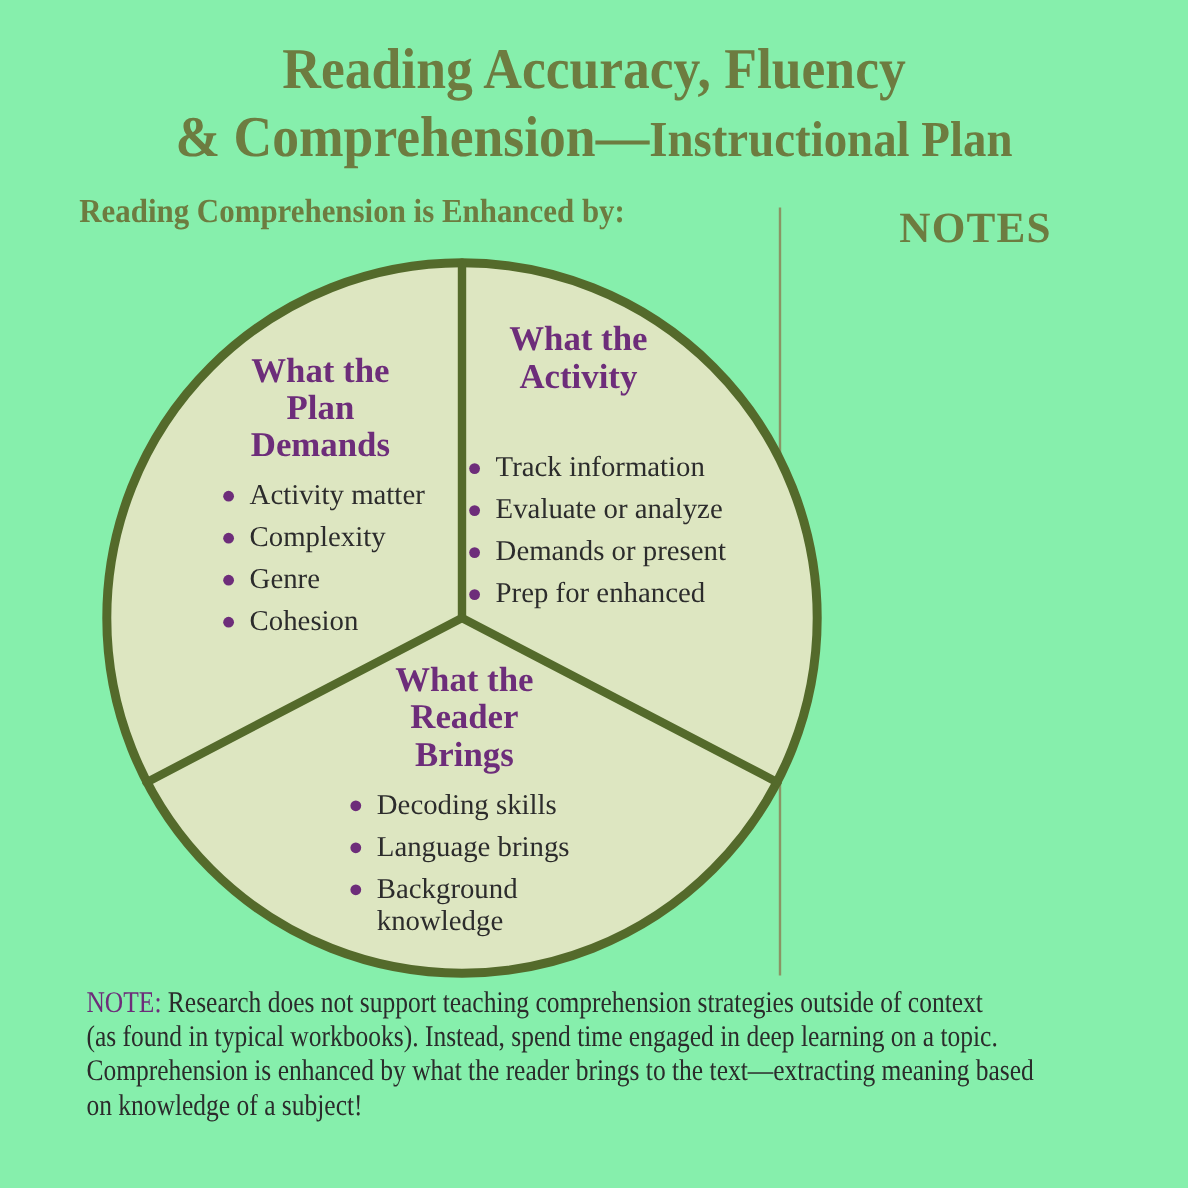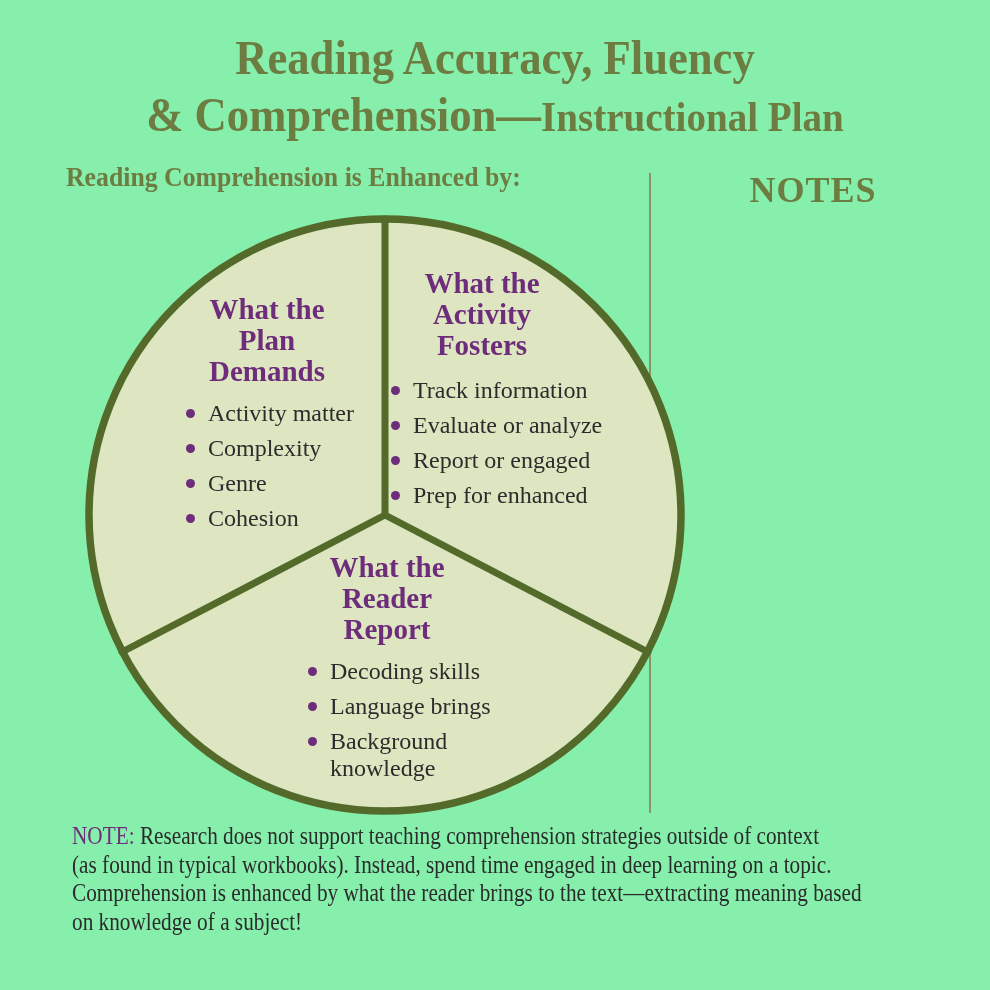--- a/index.html
+++ b/index.html
@@ -37,21 +37,21 @@
   .h-activity{left:367px;top:268px;}
   .h-reader{left:272px;top:552px;}
 
   
   .sec-list{position:absolute;list-style:none;margin:0;padding:0;}
   .sec-list li{display:flex;margin:0 0 8px 0;}
   .dot{flex:0 0 auto;width:9px;height:9px;border-radius:50%;background:#6d2d7a;margin:9px 13px 0 0;}
   .item-text{font-size:24px;line-height:27px;color:#2c2c2c;}
   .l-text{left:186px;top:400px;}
   .l-activity{left:391px;top:377px;}
-  .l-reader{left:308px;top:658px;}
+  .l-reader{left:292px;top:658px;}
   .l-reader .item-text{max-width:170px;}
 
   
   .footnote{
     position:absolute;left:72px;top:822px;width:1060px;
     font-size:25px;line-height:28.5px;color:#2b2b2b;
     transform:scaleX(.85);transform-origin:0 0;
   }
   .footnote .fline{white-space:nowrap;}
   .footnote .flabel{color:#6d2d7a;}
@@ -100,45 +100,44 @@
       </li>
     <li>
         <span class="dot"></span>
         <span class="item-text">Cohesion</span>
       </li>
   </ul>
 
   <div class="sec-heading h-activity">
     <div>What the</div>
     <div>Activity</div>
-    <div>Fosters</div>
   </div>
   <ul class="sec-list l-activity">
     <li>
         <span class="dot"></span>
         <span class="item-text">Track information</span>
       </li>
     <li>
         <span class="dot"></span>
         <span class="item-text">Evaluate or analyze</span>
       </li>
     <li>
         <span class="dot"></span>
-        <span class="item-text">Report or engaged</span>
+        <span class="item-text">Demands or present</span>
       </li>
     <li>
         <span class="dot"></span>
         <span class="item-text">Prep for enhanced</span>
       </li>
   </ul>
 
   <div class="sec-heading h-reader">
     <div>What the</div>
     <div>Reader</div>
-    <div>Report</div>
+    <div>Brings</div>
   </div>
   <ul class="sec-list l-reader">
     <li>
         <span class="dot"></span>
         <span class="item-text">Decoding skills</span>
       </li>
     <li>
         <span class="dot"></span>
         <span class="item-text">Language brings</span>
       </li>

